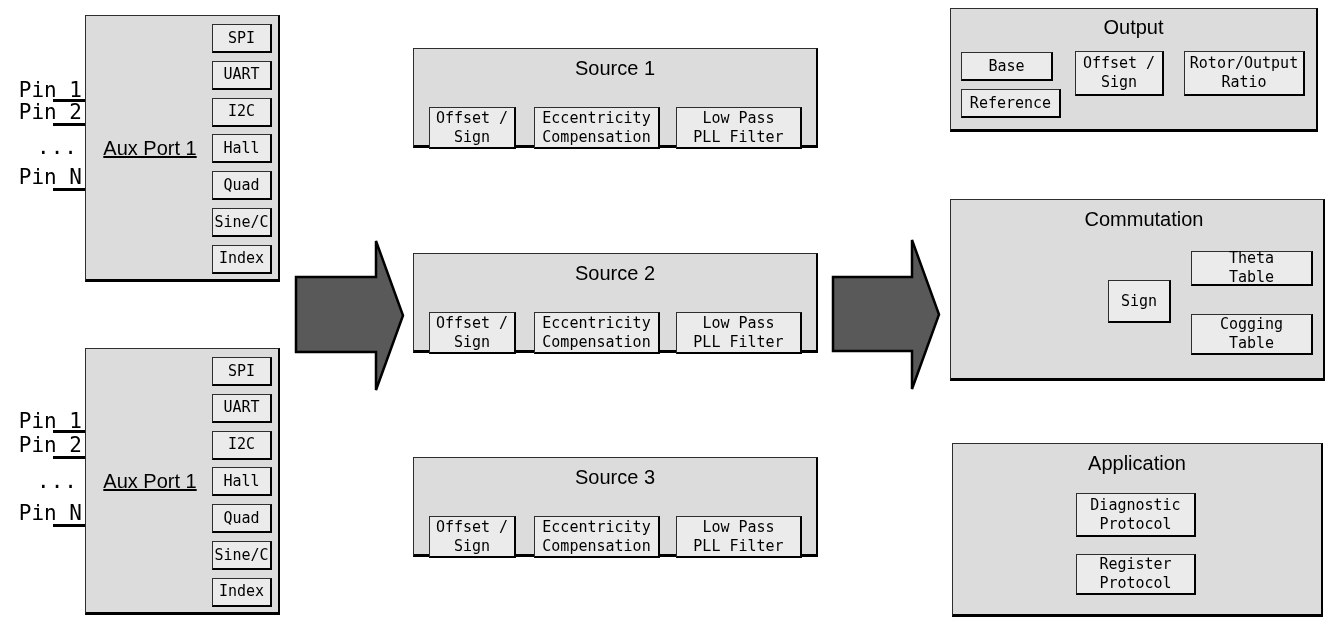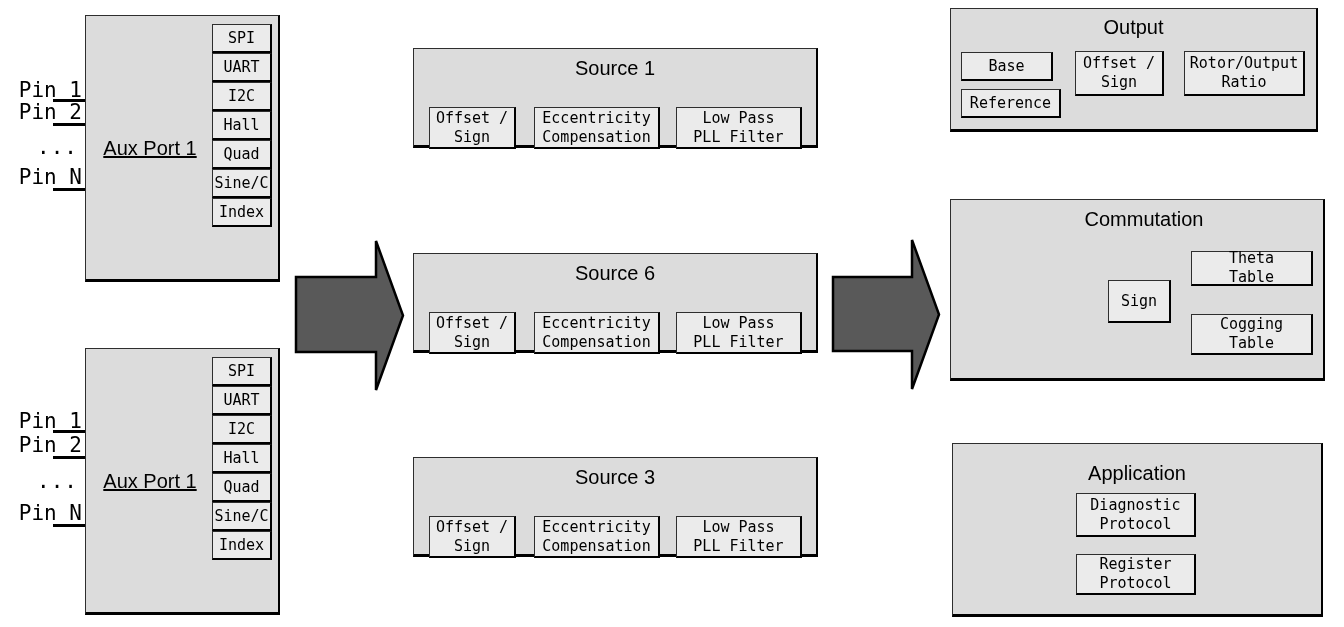--- a/index.html
+++ b/index.html
@@ -25,21 +25,21 @@
   }
   
   .aux-block{width:195px;height:267px;}
   .aux-title{
     position:absolute;left:0;top:0;width:128px;height:100%;
     display:flex;align-items:center;justify-content:center;text-decoration:underline;
   }
   .proto-col{
     position:absolute;top:0;right:6px;width:60px;height:100%;
     box-sizing:border-box;padding:8px 0 5px 0;
-    display:flex;flex-direction:column;justify-content:flex-start;
+    display:flex;flex-direction:column;justify-content:space-between;
   }
   .pbox{
     position:static;height:29px;width:60px;flex:0 0 29px;
     display:flex;align-items:center;justify-content:center;
   }
   
   .pin-label{
     position:absolute;left:0;width:82px;height:18px;
     font-size:21px;line-height:18px;text-align:right;
   }
@@ -106,21 +106,21 @@
     <div class="head title src-title">Source 1</div>
     <div class="mbox" style="left:15px;top:58px;width:87px;height:42px;">Offset /
 Sign</div>
     <div class="mbox" style="left:120px;top:58px;width:126px;height:42px;">Eccentricity
 Compensation</div>
     <div class="mbox" style="left:262px;top:58px;width:126px;height:42px;">Low Pass
 PLL Filter</div>
   </div>
 
   <div class="block src-block" style="top:253px;">
-    <div class="head title src-title">Source 6</div>
+    <div class="head title src-title">Source 2</div>
     <div class="mbox" style="left:15px;top:58px;width:87px;height:42px;">Offset /
 Sign</div>
     <div class="mbox" style="left:120px;top:58px;width:126px;height:42px;">Eccentricity
 Compensation</div>
     <div class="mbox" style="left:262px;top:58px;width:126px;height:42px;">Low Pass
 PLL Filter</div>
   </div>
 
   <div class="block src-block" style="top:457px;">
     <div class="head title src-title">Source 3</div>
@@ -149,20 +149,20 @@
   <div class="block" style="left:950px;top:199px;width:375px;height:182px;">
     <div class="head title" style="top:7px;padding-left:14px;">Commutation</div>
     <div class="mbox" style="left:157px;top:80px;width:63px;height:43px;">Sign</div>
     <div class="mbox" style="left:240px;top:51px;width:122px;height:35px;">Theta
 Table</div>
     <div class="mbox" style="left:240px;top:114px;width:122px;height:41px;">Cogging
 Table</div>
   </div>
 
   <div class="block" style="left:952px;top:443px;width:371px;height:174px;">
-    <div class="head title" style="top:7px;margin-top:10px;">Application</div>
+    <div class="head title" style="top:7px;">Application</div>
     <div class="mbox" style="left:123px;top:49px;width:120px;height:44px;">Diagnostic
 Protocol</div>
     <div class="mbox" style="left:123px;top:110px;width:120px;height:41px;">Register
 Protocol</div>
   </div>
 
 </div>
 
 </body></html>

